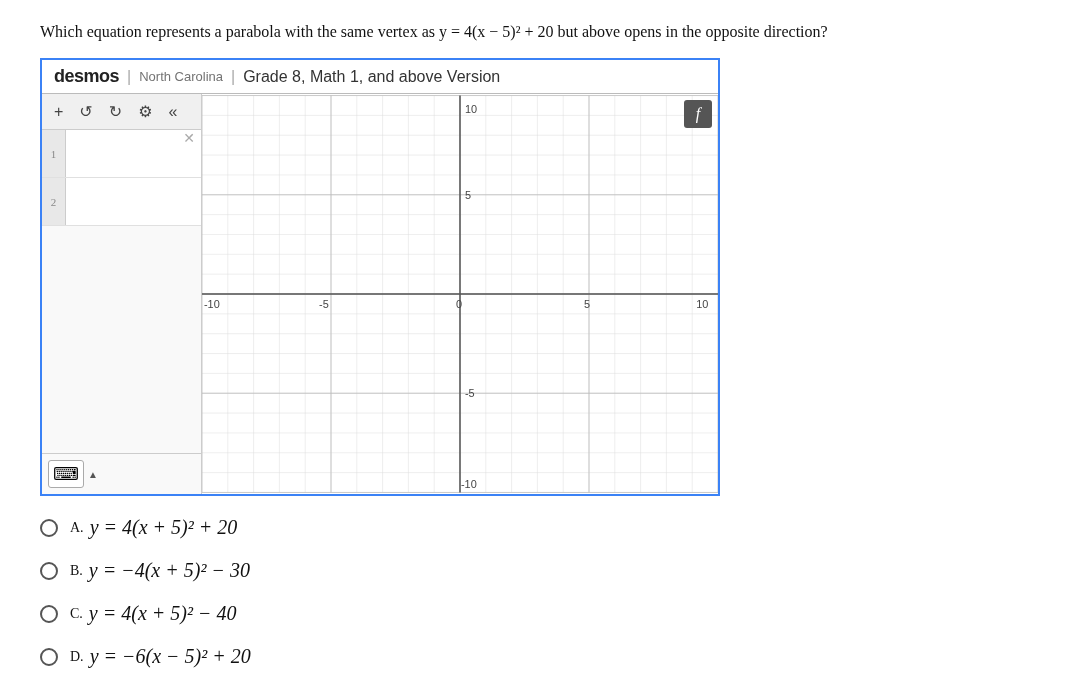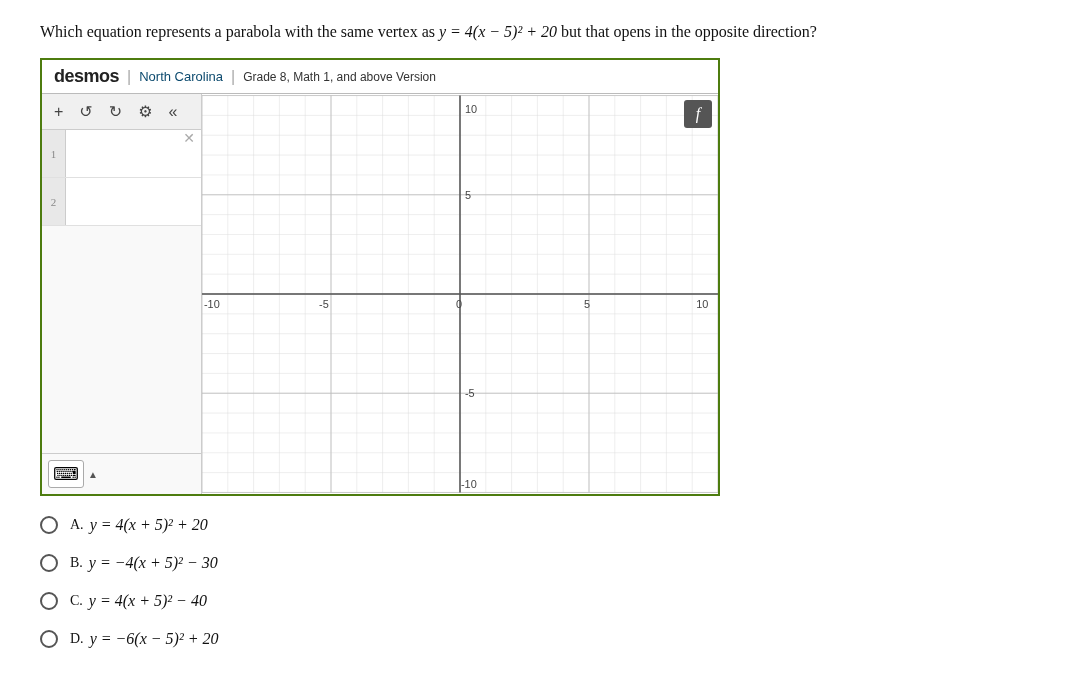--- a/index.html
+++ b/index.html
@@ -10,21 +10,21 @@
       min-height: 678px;
       padding: 20px 40px;
       color: #111;
     }
     .question-text {
       font-size: 16px;
       margin-bottom: 14px;
       line-height: 1.5;
     }
     .desmos-container {
-      border: 2px solid #4d7c0f;
+      border: 2px solid #3b82f6;
       width: 680px;
       background: #fff;
     }
     .desmos-header {
       display: flex;
       align-items: center;
       padding: 6px 12px;
       border-bottom: 1px solid #bbb;
       background: #fff;
       font-family: Arial, sans-serif;
@@ -36,25 +36,25 @@
       font-family: Arial, sans-serif;
       color: #222;
       letter-spacing: -0.5px;
     }
     .desmos-divider {
       color: #aaa;
       font-size: 16px;
     }
     .desmos-nc {
       font-size: 13px;
-      color: #0c4a6e;
+      color: #737373;
       font-family: Arial, sans-serif;
     }
     .desmos-grade {
-      font-size: 12px;
+      font-size: 16px;
       color: #333;
       font-family: Arial, sans-serif;
     }
     .desmos-body {
       display: flex;
       height: 400px;
     }
     .desmos-sidebar {
       width: 160px;
       background: #f9f9f9;
@@ -178,28 +178,28 @@
       cursor: pointer;
       display: inline-block;
     }
     .choice-label {
       font-size: 14px;
       margin-right: 6px;
       font-style: normal;
     }
     .choice-math {
       font-style: italic;
-      font-size: 16px;
+      font-size: 20px;
     }
   </style>
 </head>
 <body>
 
 <div class="question-text">
-  <span>Which equation represents a parabola with the same vertex as </span><span style="font-style:italic;">y = 4(x − 5)² + 20</span><span> but that opens in the opposite direction?</span>
+  <span>Which equation represents a parabola with the same vertex as </span><span style="">y = 4(x − 5)² + 20</span><span> but above opens in the opposite direction?</span>
 </div>
 
 <div class="desmos-container">
   <div class="desmos-header">
     <span class="desmos-logo">desmos</span>
     <span class="desmos-divider">|</span>
     <span class="desmos-nc">North Carolina</span>
     <span class="desmos-divider">|</span>
     <span class="desmos-grade">Grade 8, Math 1, and above Version</span>
   </div>

